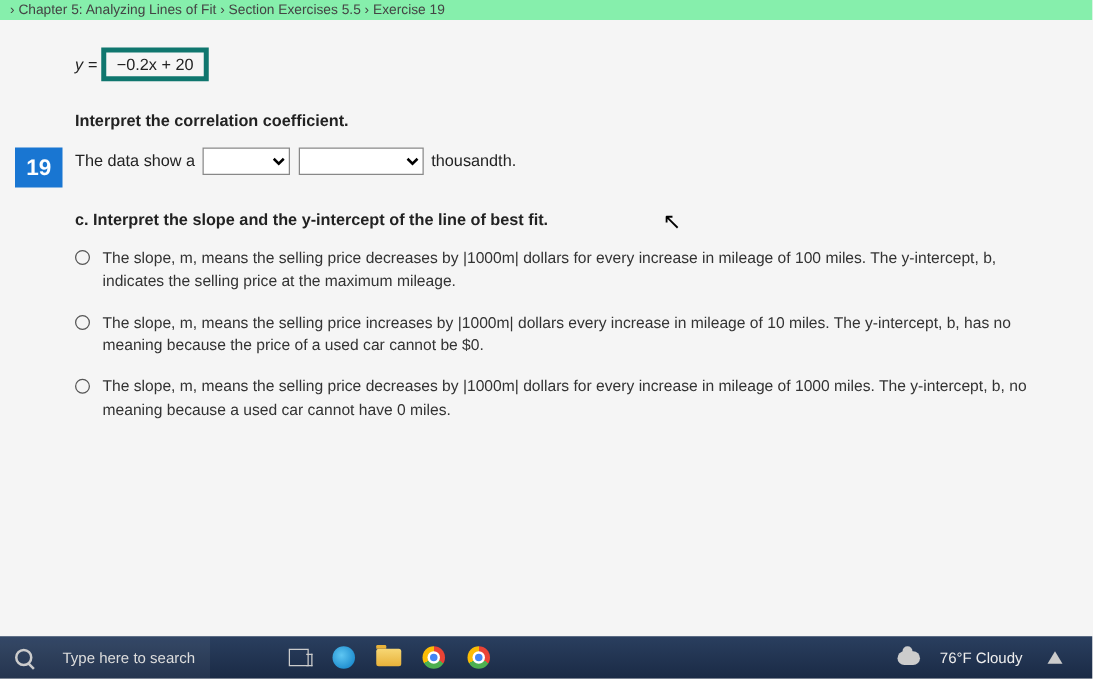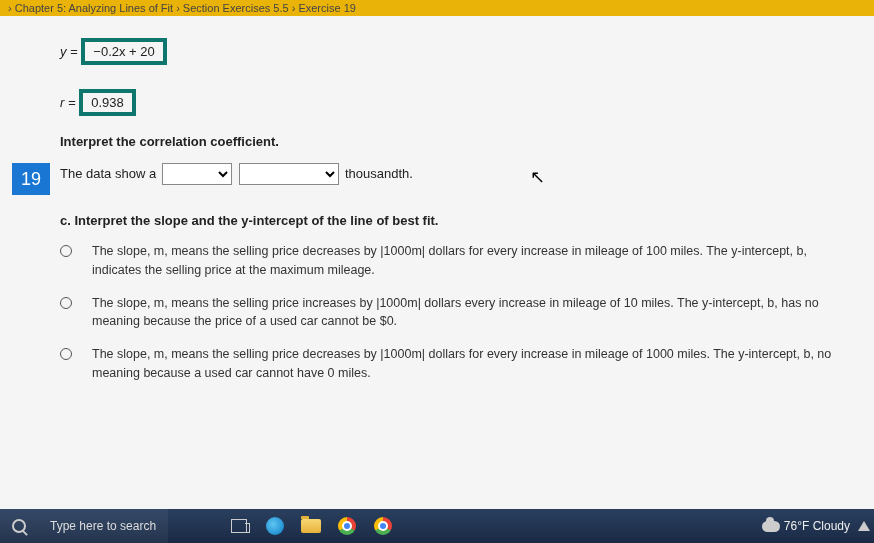--- a/index.html
+++ b/index.html
@@ -1,66 +1,62 @@
 <!DOCTYPE html>
 <html><head>
 <meta charset="utf-8">
 <style>
 *{margin:0;padding:0;box-sizing:border-box;font-family:Arial,sans-serif}
 body{width:874px;height:543px;background:#f5f5f5;position:relative;overflow:hidden}
-.breadcrumb{font-size:11px;color:#444;padding:2px 8px;background:#eab308}
+.breadcrumb{font-size:11px;color:#444;padding:2px 8px;background:#86efac}
 .content{padding:10px 30px 10px 60px;font-size:13px;color:#222;position:relative}
 .eq-line{margin:12px 0 24px 0}
 .boxed{border:4px solid #0f766e;padding:2px 8px;display:inline-block;font-size:13px}
 .section-label{font-weight:bold;margin:8px 0 14px 0;font-size:13px}
 .sub{margin:18px 0}
-.q-num{position:absolute;left:-48px;top:0;width:38px;height:32px;background:#1976d2;color:#fff;display:flex;align-items:center;justify-content:center;font-size:18px;font-weight:normal}
+.q-num{position:absolute;left:-48px;top:0;width:38px;height:32px;background:#1976d2;color:#fff;display:flex;align-items:center;justify-content:center;font-size:18px;font-weight:bold}
 .data-line{position:relative;margin:12px 0 28px 0}
 select.dd{border:1px solid #888;height:22px;margin:0 2px;background:#fff;font-size:12px}
 .dd1{width:70px}.dd2{width:100px}
-.opt-row{display:flex;align-items:flex-start;margin:14px 0;gap:20px}
+.opt-row{display:flex;align-items:flex-start;margin:14px 0;gap:10px}
 .radio{width:12px;height:12px;border:1px solid #555;border-radius:50%;margin-top:3px;flex-shrink:0}
 .opt-text{font-size:12.5px;line-height:1.5;color:#333}
 .math-i{font-style:italic}
 .cursor{position:absolute;left:530px;top:150px;font-size:18px;color:#000;pointer-events:none}
 .taskbar{position:absolute;bottom:0;left:0;right:0;height:34px;background:linear-gradient(#2a3f5f,#1a2a45);display:flex;align-items:center;color:#ddd;font-size:12px}
 .search-box{display:flex;align-items:center;gap:24px;padding:0 12px;height:100%;background:rgba(255,255,255,.05)}
 .search-icon{width:14px;height:14px;border:2px solid #ccc;border-radius:50%;position:relative}
 .search-icon:after{content:"";position:absolute;width:6px;height:2px;background:#ccc;transform:rotate(45deg);bottom:-3px;right:-4px}
 .tb-icons{display:flex;gap:14px;margin-left:60px;align-items:center}
 .tb-ico{width:22px;height:22px;display:flex;align-items:center;justify-content:center}
 .tb-task{width:16px;height:14px;border:1.5px solid #ccc;position:relative}
 .tb-task:before{content:"";position:absolute;right:-4px;top:3px;width:4px;height:8px;border:1.5px solid #ccc;border-left:none}
 .tb-edge{width:18px;height:18px;border-radius:50%;background:radial-gradient(circle at 40% 40%,#5ec6f2,#0a7bc4)}
 .tb-folder{width:20px;height:14px;background:linear-gradient(#f7d774,#e8b23a);border-radius:2px;position:relative}
 .tb-folder:before{content:"";position:absolute;top:-3px;left:0;width:8px;height:3px;background:#e8b23a;border-radius:1px 1px 0 0}
 .tb-chrome{width:18px;height:18px;border-radius:50%;background:conic-gradient(#ea4335 0 120deg,#4caf50 120deg 240deg,#fbbc05 240deg 360deg);position:relative}
 .tb-chrome:after{content:"";position:absolute;inset:4px;border-radius:50%;background:#fff}
 .tb-chrome:before{content:"";position:absolute;inset:6px;border-radius:50%;background:#4285f4;z-index:1}
-.tray{margin-left:auto;display:flex;align-items:center;gap:4px;padding-right:4px;color:#eee}
+.tray{margin-left:auto;display:flex;align-items:center;gap:16px;padding-right:24px;color:#eee}
 .cloud{width:18px;height:11px;background:#ccc;border-radius:10px;position:relative}
 .cloud:before{content:"";position:absolute;width:8px;height:8px;background:#ccc;border-radius:50%;top:-4px;left:4px}
 .notif{width:0;height:0;border-left:6px solid transparent;border-right:6px solid transparent;border-bottom:10px solid #ccc;margin-left:4px}
 </style>
 </head>
 <body>
 
 <div class="breadcrumb">› Chapter 5: Analyzing Lines of Fit › Section Exercises 5.5 › Exercise 19</div>
 
 <div class="content">
   <div class="eq-line">
     <span class="math-i">y =</span>
     <span class="boxed">−0.2x + 20</span>
   </div>
 
 
-  <div class="sub">
-    <span class="math-i">r =</span>
-    <span class="boxed">0.938</span>
-  </div>
 
   <div class="section-label" style="font-weight:bold">Interpret the correlation coefficient.</div>
 
   <div class="data-line">
     <div class="q-num">19</div>
     <span>The data show a</span>
     <select class="dd dd1"></select>
     <select class="dd dd2"></select>
     <span>thousandth.</span>
   </div>

